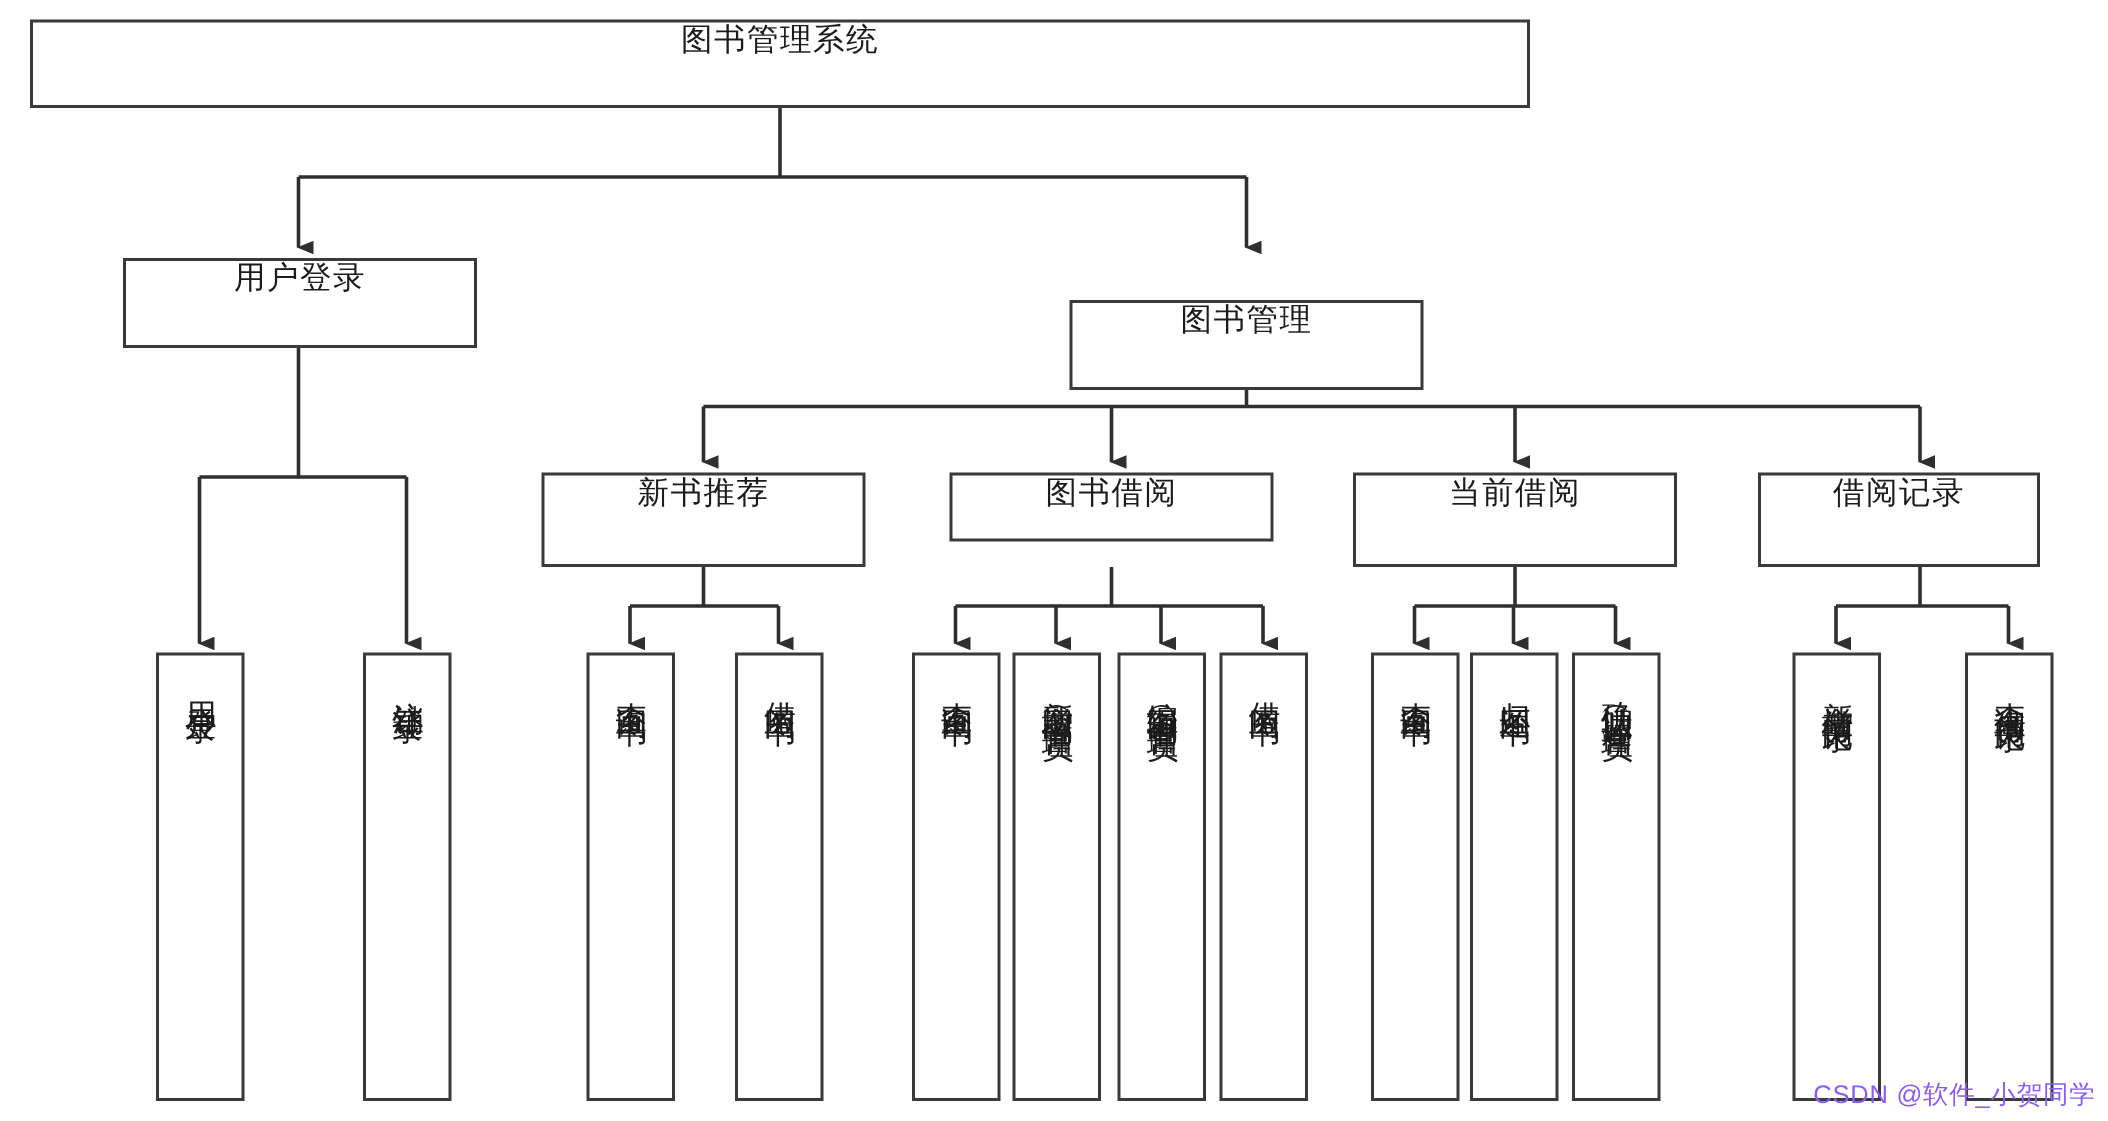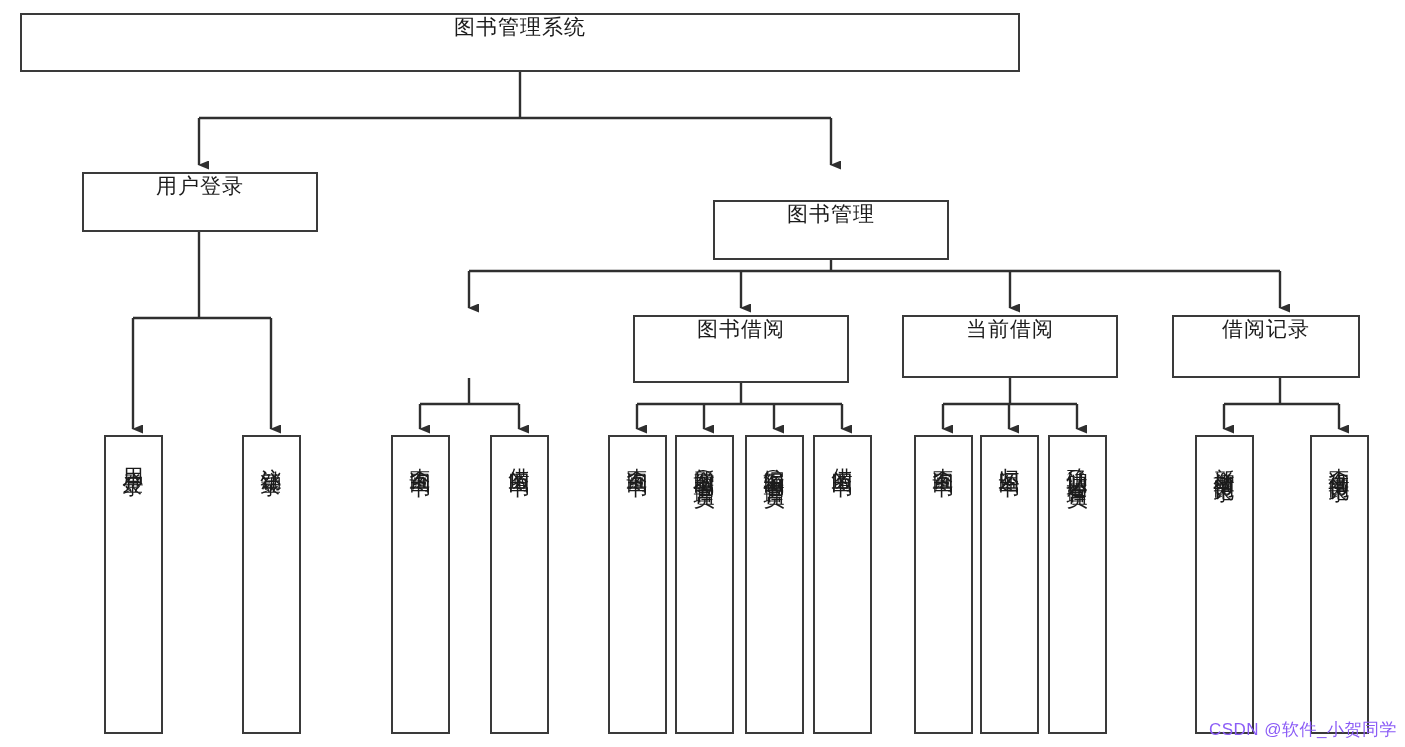--- a/index.html
+++ b/index.html
@@ -130,21 +130,24 @@
     <span class="label">图书管理系统</span>
   </div>
 
   <div class="node horiz" style="left:82px; top:172px; width:236px; height:60px;">
     <span class="label">用户登录</span>
   </div>
   <div class="node horiz" style="left:713px; top:172px; width:236px; height:60px;margin-top:28px;">
     <span class="label">图书管理</span>
   </div>
 
-  <div class="node horiz" style="left:633px; top:315px; width:216px; height:68px;">
+  <div class="node horiz" style="left:361px; top:315px; width:216px; height:63px;">
+    <span class="label">新书推荐</span>
+  </div>
+  <div class="node horiz" style="left:633px; top:315px; width:216px; height:46px;">
     <span class="label">图书借阅</span>
   </div>
   <div class="node horiz" style="left:902px; top:315px; width:216px; height:63px;">
     <span class="label">当前借阅</span>
   </div>
   <div class="node horiz" style="left:1172px; top:315px; width:188px; height:63px;">
     <span class="label">借阅记录</span>
   </div>
 
   <div class="node vert" style="left:104px; top:435px; width:59px; height:299px;">

